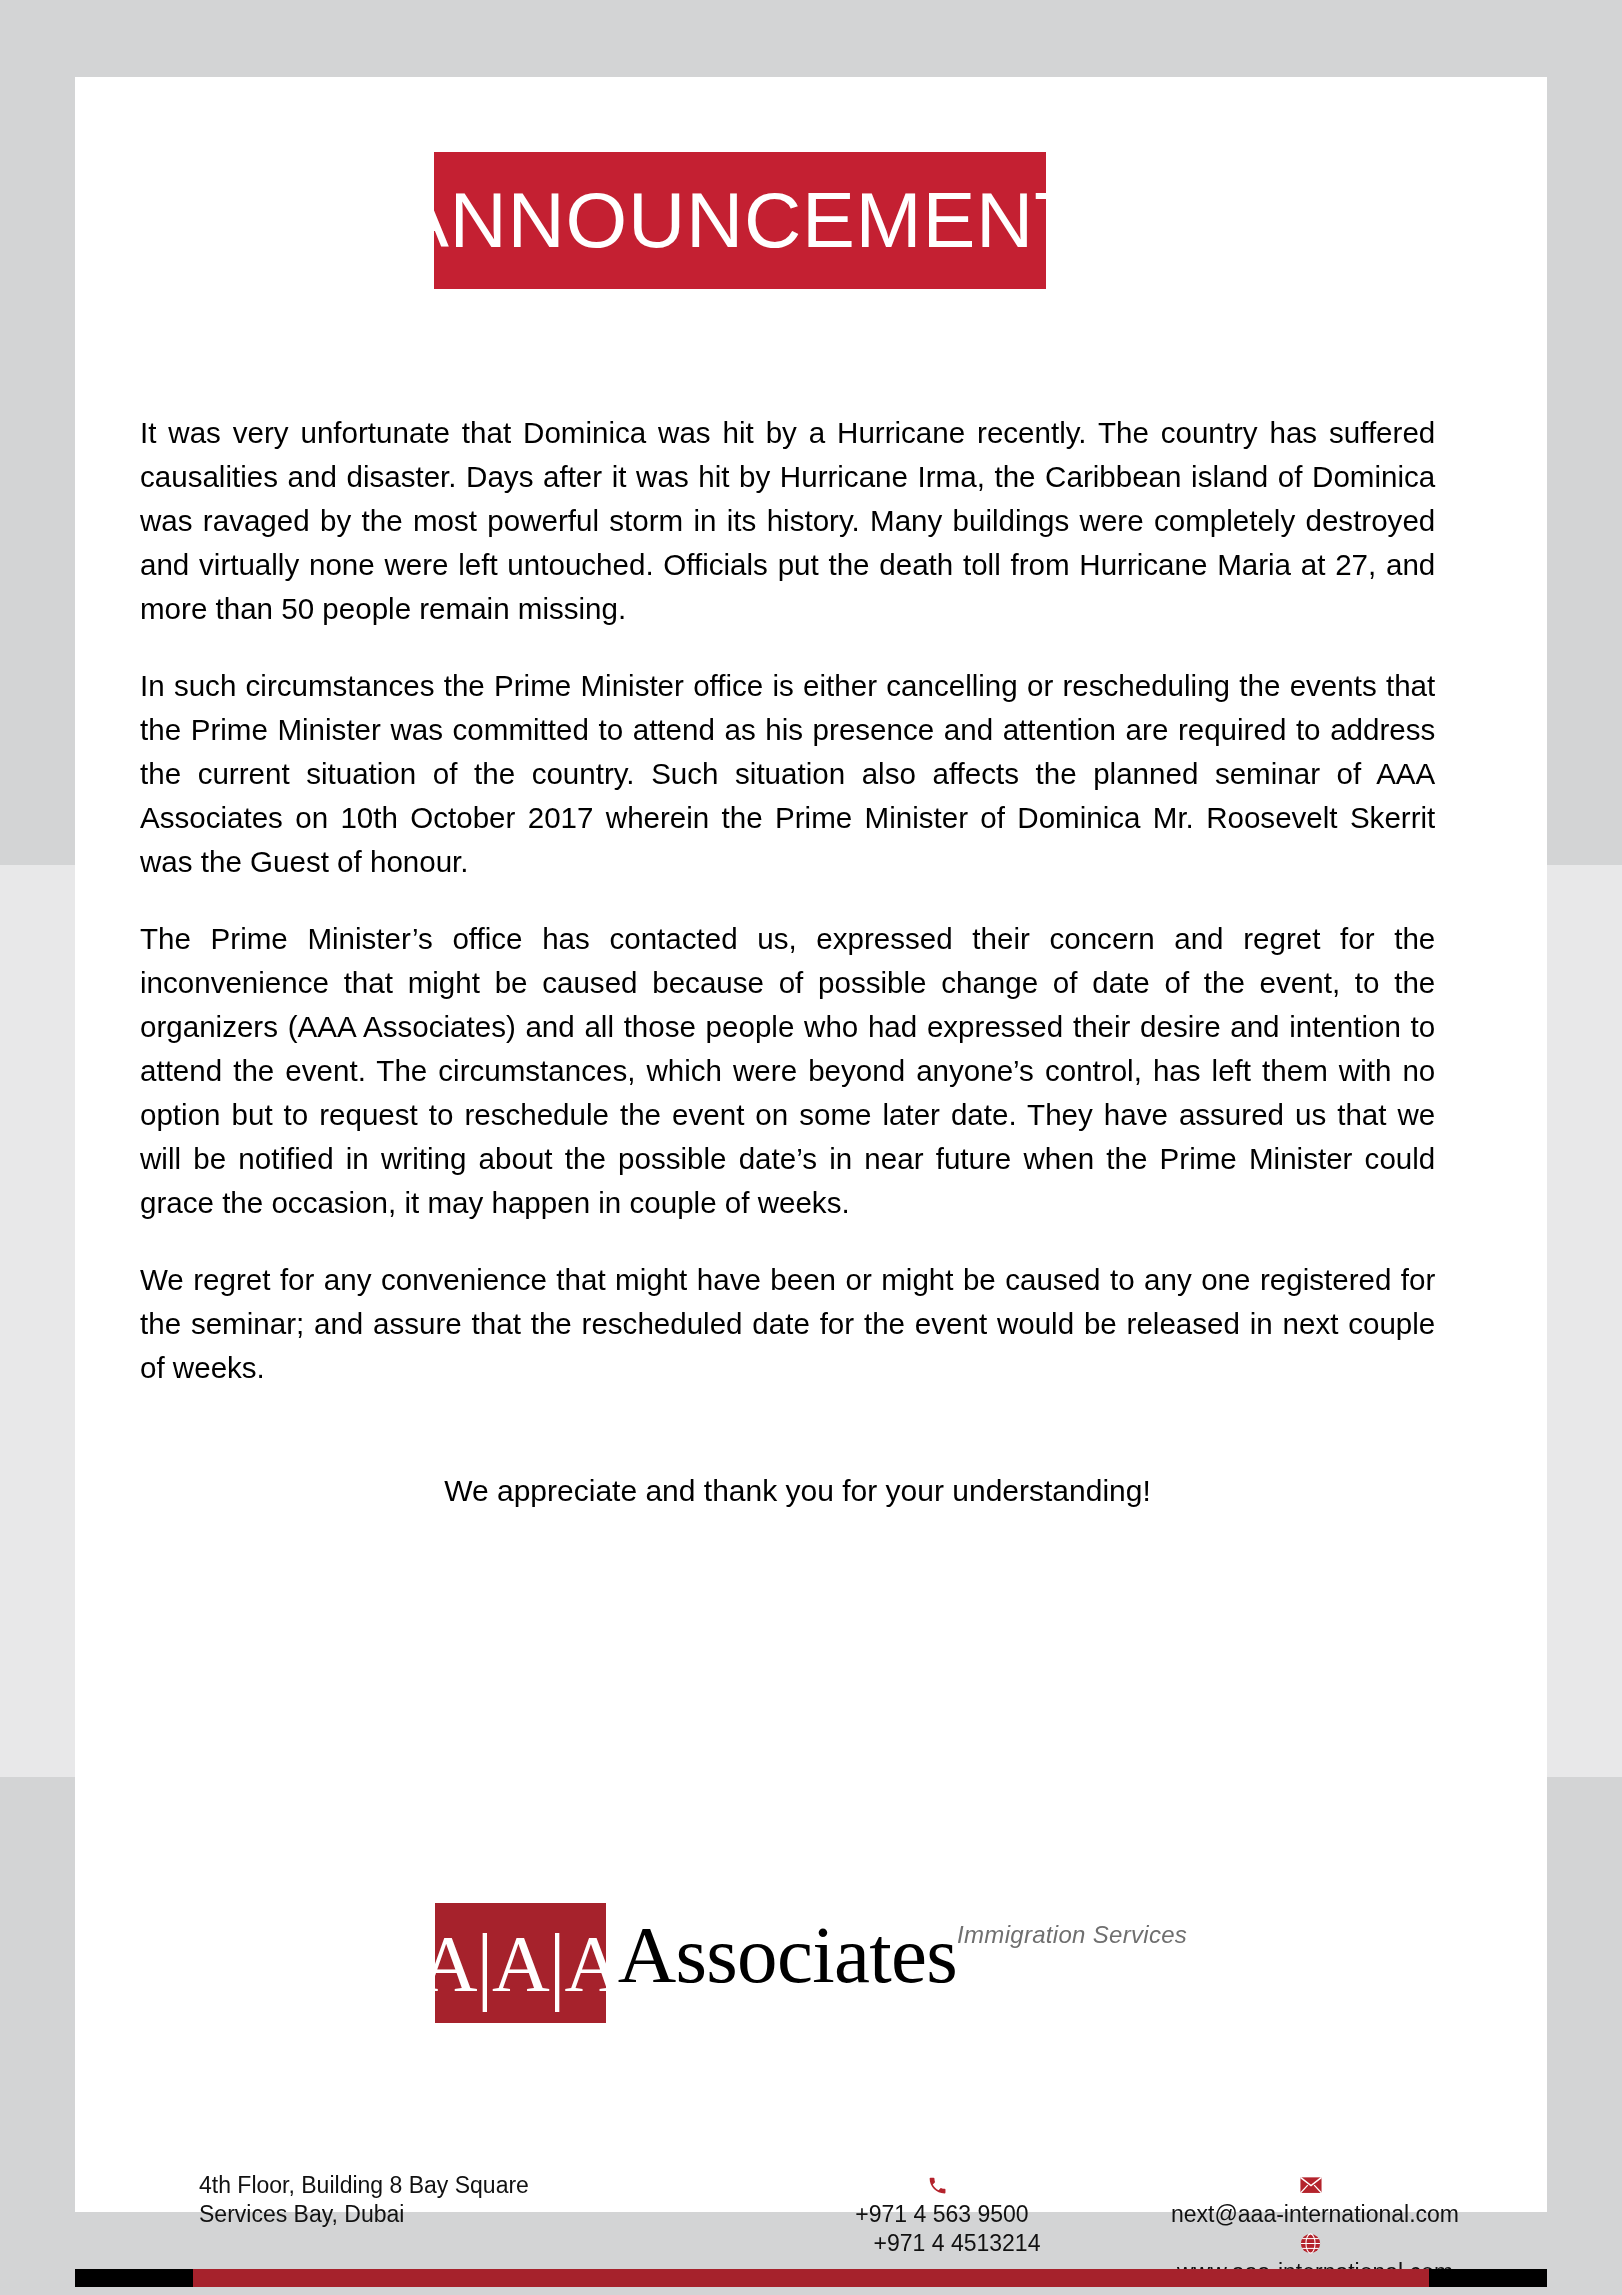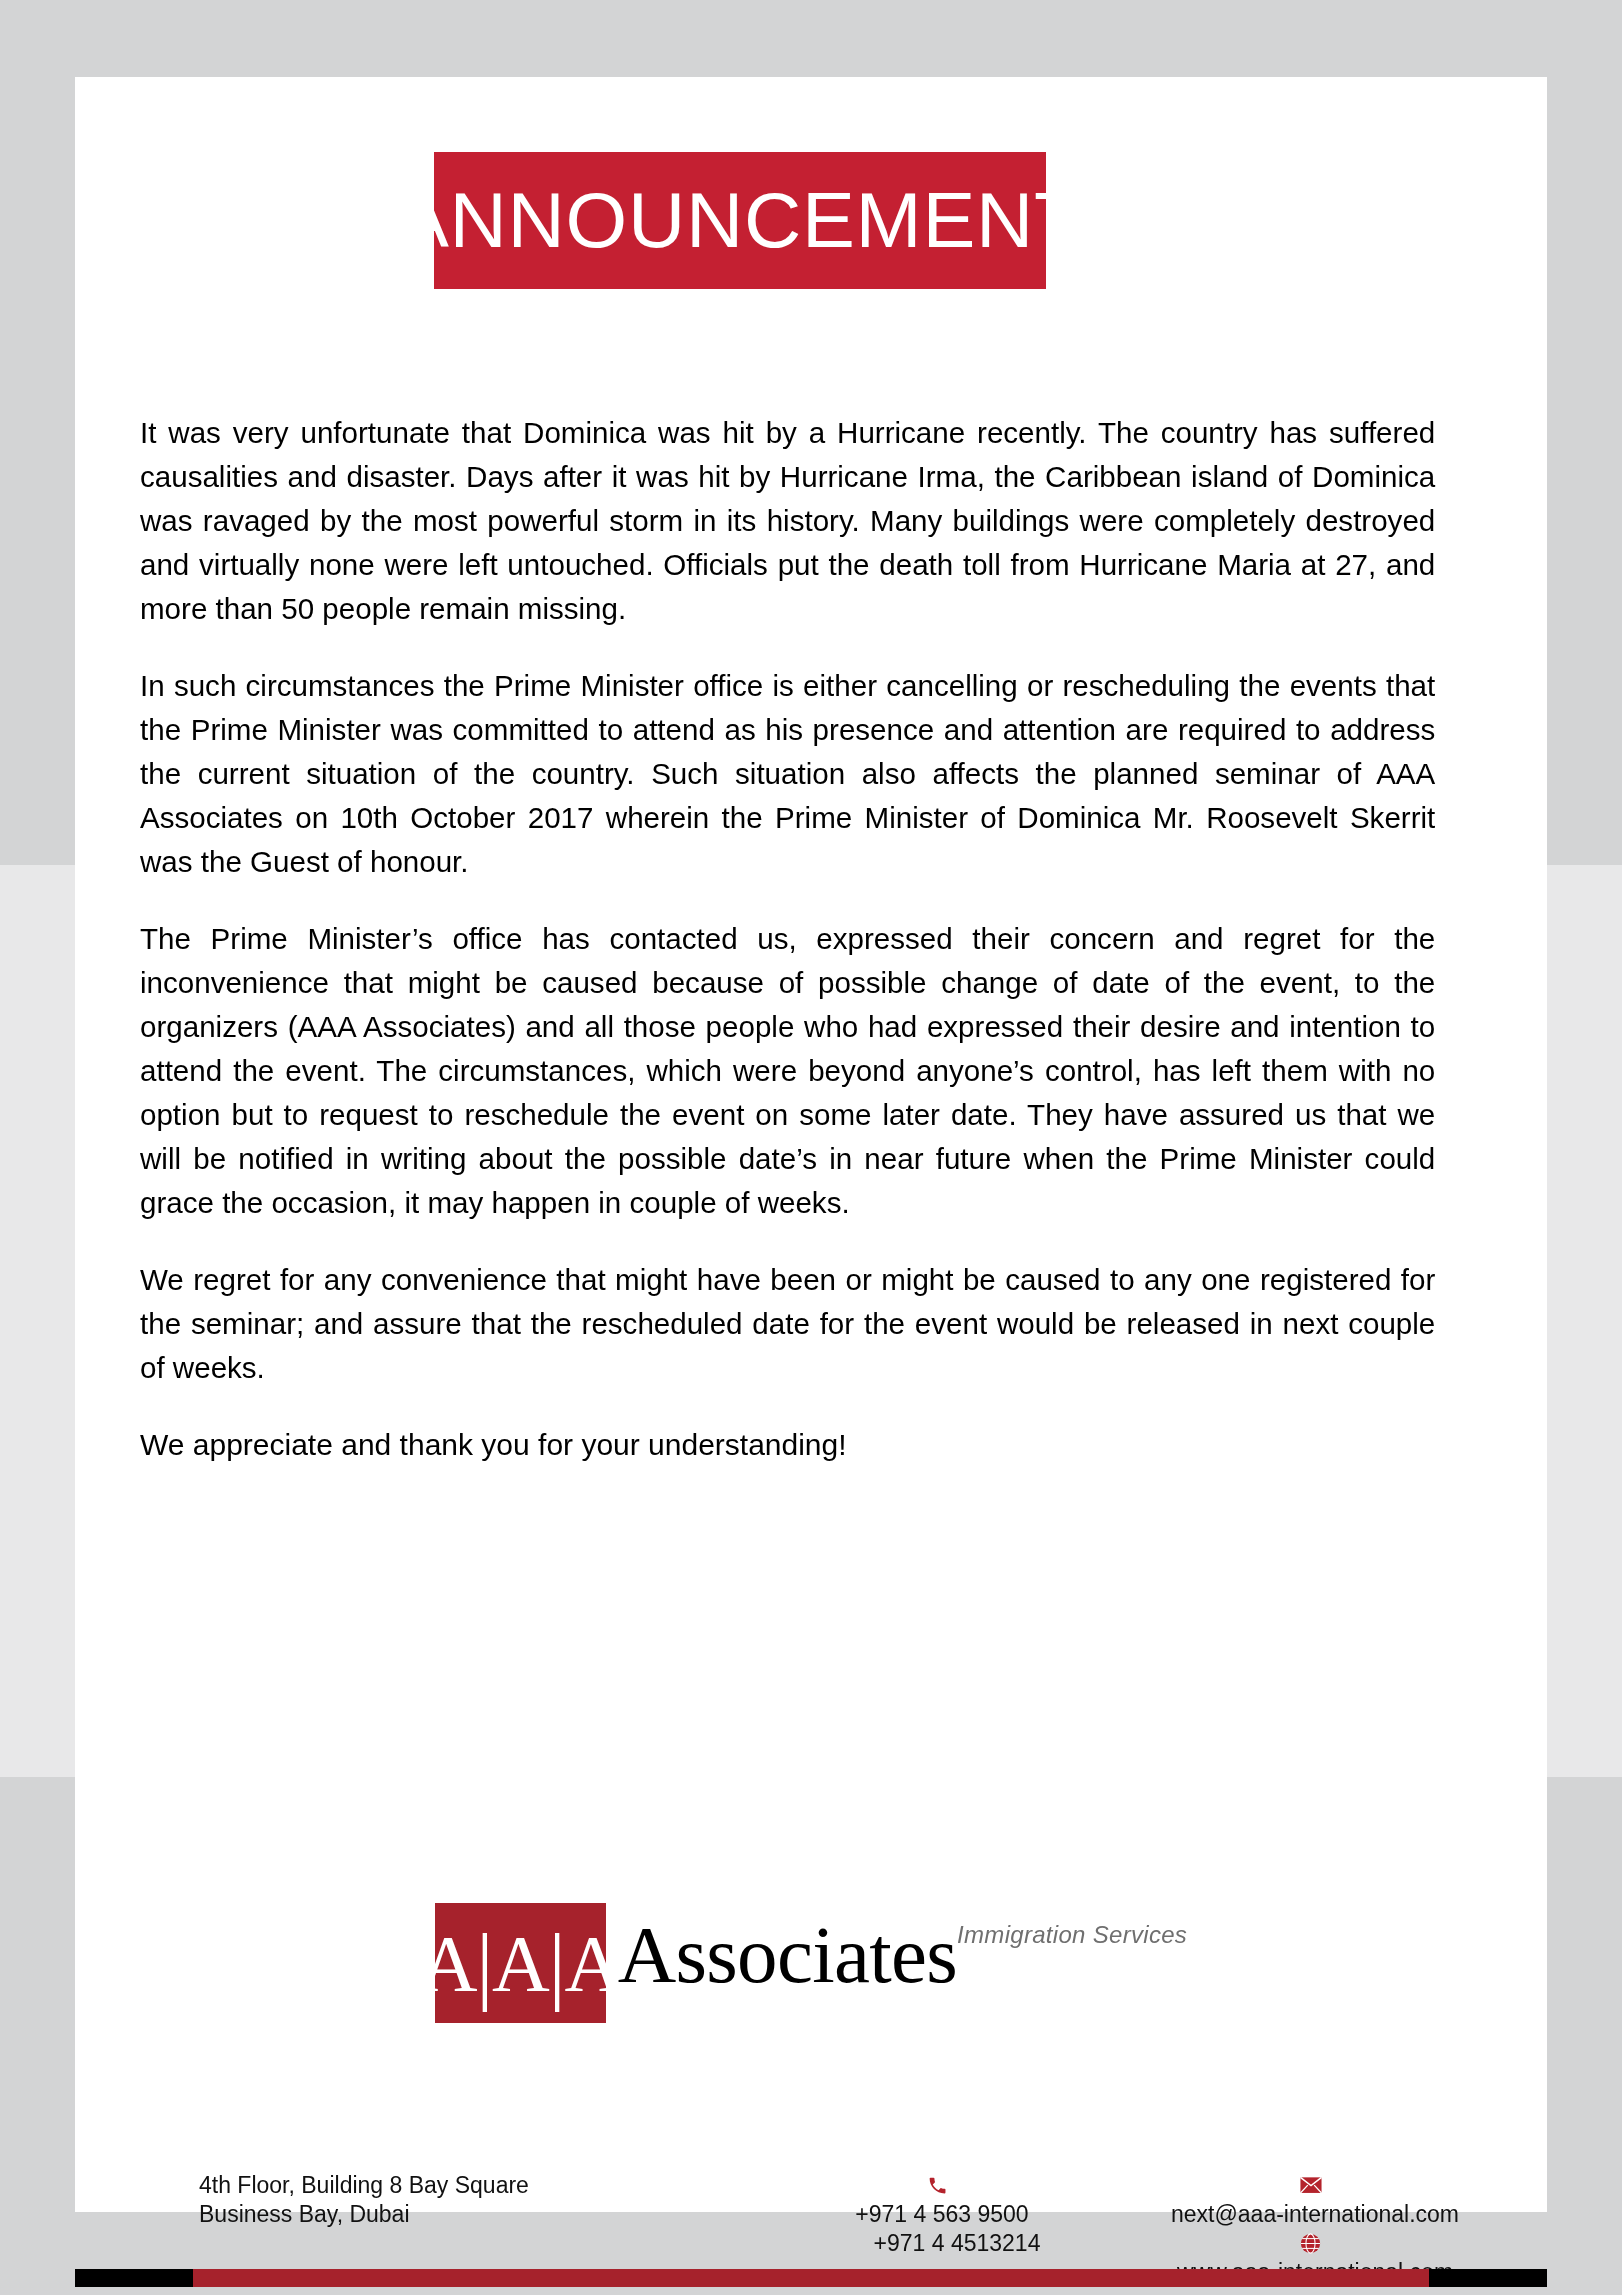--- a/index.html
+++ b/index.html
@@ -82,22 +82,22 @@
     transform-origin: left top;
   }
   .para.last-line-left {
     text-align-last: left;
   }
   .para-closing {
     font-family: "Liberation Sans", sans-serif;
     font-size: 30px;
     line-height: 44px;
     color: #000000;
-    text-align: left;
-    margin: 33px 0 0 0;
+    text-align: center;
+    margin: 79px 0 0 0;
   }
 
   
   .logo-block {
     position: absolute;
     left: 0;
     right: 0;
     top: 1826px;
     display: flex;
     justify-content: center;
@@ -242,21 +242,21 @@
         <span class="logo-word">Associates</span>
         <span class="logo-tagline">Immigration Services</span>
       </div>
     </div>
   </div>
 
   <div class="footer-contact">
 
     <div class="fc-col-address">
       <div class="fc-line">4th Floor, Building 8 Bay Square</div>
-      <div class="fc-line">Business Bay, Dubai</div>
+      <div class="fc-line">Services Bay, Dubai</div>
     </div>
 
     <div class="fc-col-phone">
       <div class="fc-row">
         <span class="fc-icon">
           <svg width="21" height="21" viewBox="0 0 24 24" aria-hidden="true">
             <path fill="#b4232c" d="M6.6 10.8c1.4 2.8 3.8 5.2 6.6 6.6l2.2-2.2c.3-.3.7-.4 1-.2 1.2.4 2.4.6 3.7.6.6 0 1 .4 1 1V20c0 .6-.4 1-1 1C10.6 21 3 13.4 3 4c0-.6.4-1 1-1h3.5c.6 0 1 .4 1 1 0 1.3.2 2.5.6 3.7.1.3 0 .7-.2 1l-2.3 2.1z"></path>
           </svg>
         </span>
         <span class="fc-line">+971 4 563 9500</span>

